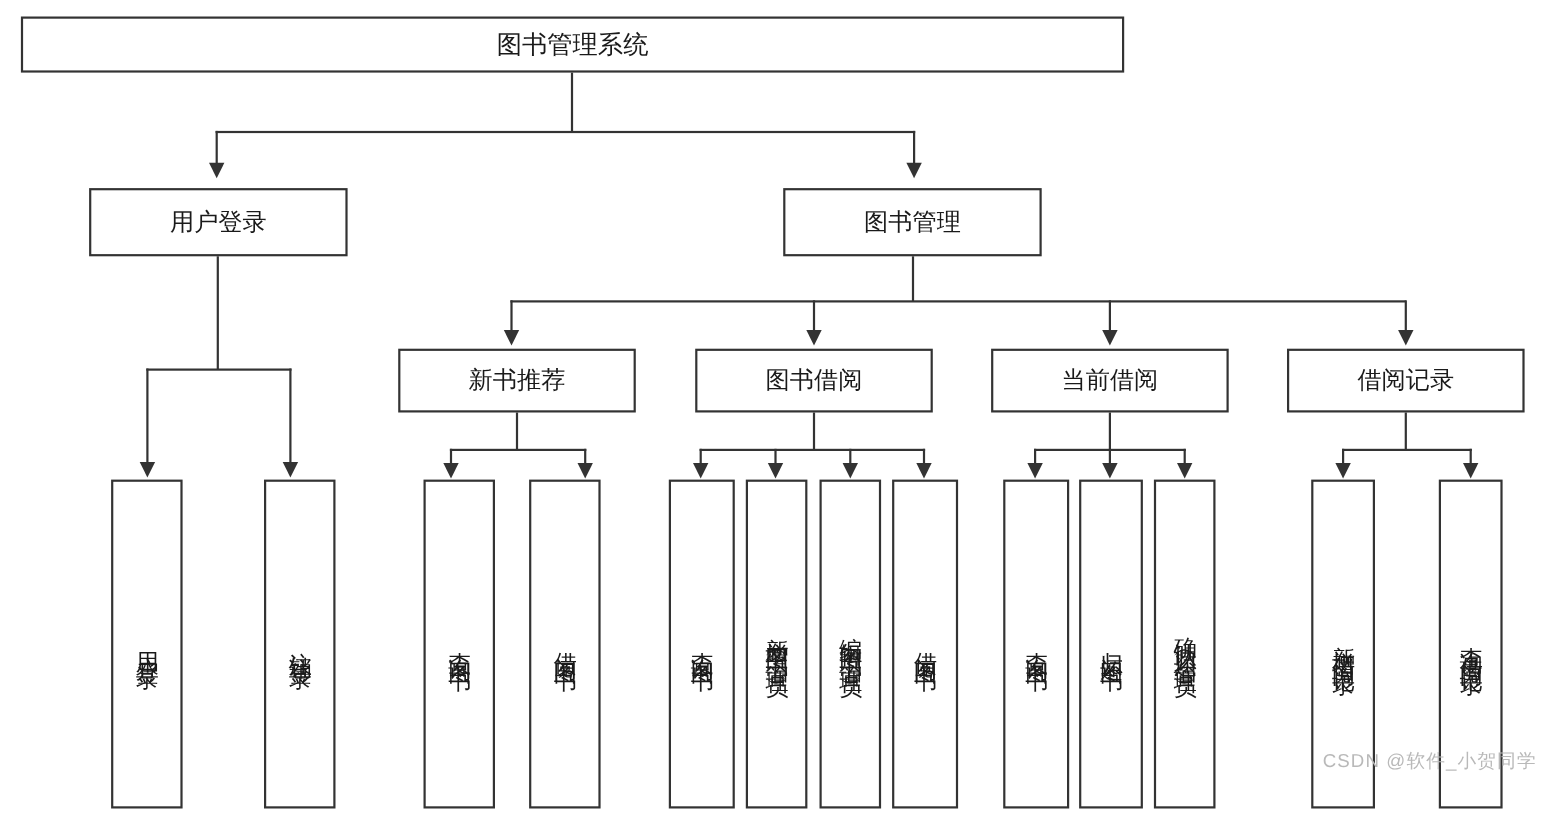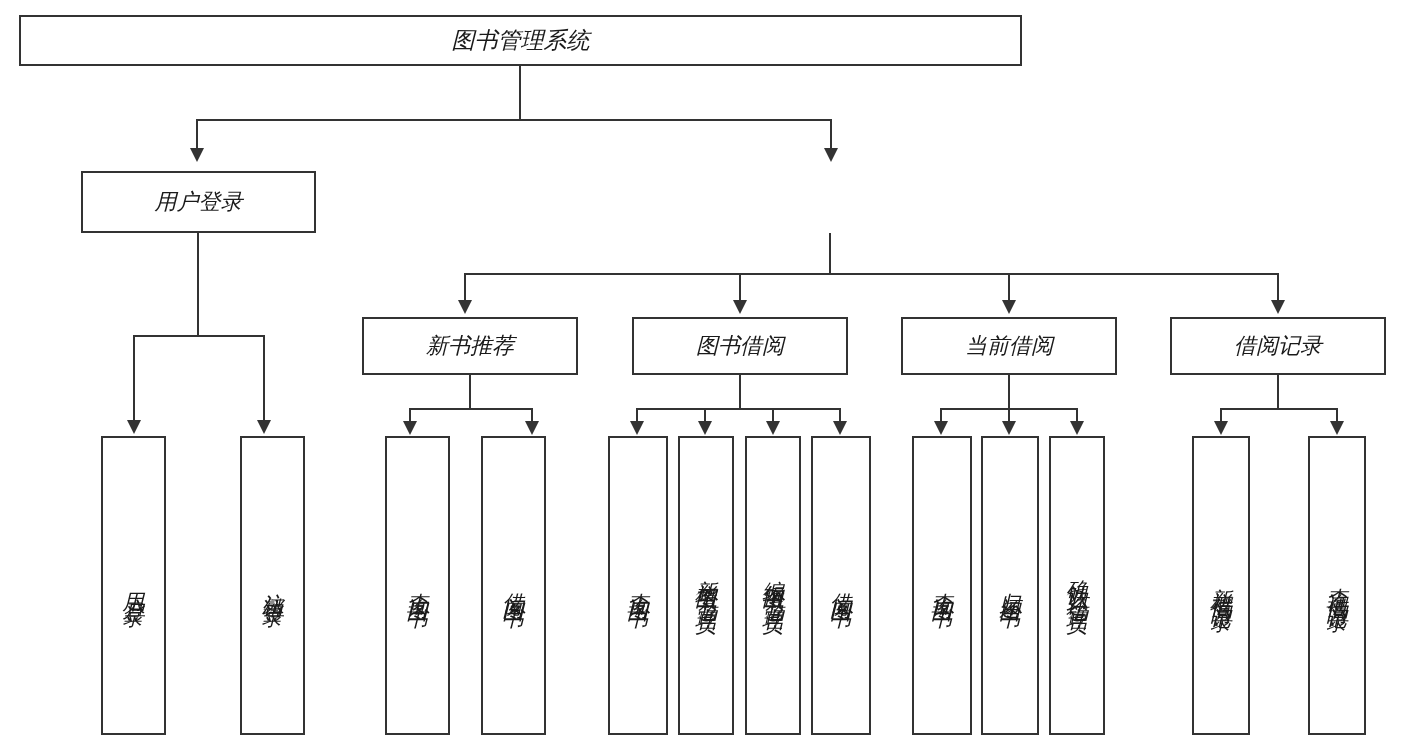--- a/index.html
+++ b/index.html
@@ -2,21 +2,21 @@
 <html><head>
 <meta charset="utf-8">
 <style>
   html,body{margin:0;padding:0;}
   body{
     width:1405px;height:747px;
     background:#ffffff;
     font-family:"Liberation Sans","DejaVu Sans",sans-serif;
     overflow:hidden;
   }
-  #stage{position:relative;width:1405px;height:707px;font-style:italic;}
+  #stage{position:relative;width:1405px;height:707px;}
 
   
   .node{
     position:absolute;
     box-sizing:border-box;
     background:#ffffff;
     border:2px solid #333333;
     display:flex;
     align-items:center;
     justify-content:center;
@@ -82,20 +82,23 @@
 
   <div class="ln v" style="left:196px;top:119px;width:2px;height:30px;"></div>
   <div class="arrow" style="left:190px;top:148px;"></div>
   <div class="ln v" style="left:830px;top:119px;width:2px;height:30px;"></div>
   <div class="arrow" style="left:824px;top:148px;"></div>
 
   <div class="node h-node" style="left:81px;top:171px;width:235px;height:62px;">
     <span class="lbl">用户登录</span>
   </div>
 
+  <div class="node h-node" style="left:712px;top:171px;width:235px;height:62px;">
+    <span class="lbl">图书管理</span>
+  </div>
 
   <div class="ln v" style="left:197px;top:233px;width:2px;height:103px;"></div>
   <div class="ln h" style="left:133px;top:335px;width:132px;height:2px;"></div>
   <div class="ln v" style="left:133px;top:335px;width:2px;height:86px;"></div>
   <div class="arrow" style="left:127px;top:420px;"></div>
   <div class="ln v" style="left:263px;top:335px;width:2px;height:86px;"></div>
   <div class="arrow" style="left:257px;top:420px;"></div>
 
   <div class="ln v" style="left:829px;top:233px;width:2px;height:41px;"></div>
   <div class="ln h" style="left:464px;top:273px;width:814px;height:2px;"></div>
@@ -192,14 +195,15 @@
     <span class="lbl">确认归还（管理员）</span>
   </div>
 
   <div class="node v-node" style="left:1192px;top:436px;width:58px;height:299px;">
     <span class="lbl">新增借阅记录</span>
   </div>
   <div class="node v-node" style="left:1308px;top:436px;width:58px;height:299px;">
     <span class="lbl">查询借阅记录</span>
   </div>
 
+  <div class="watermark">CSDN @软件_小贺同学</div>
 
 </div>
 
 </body></html>

